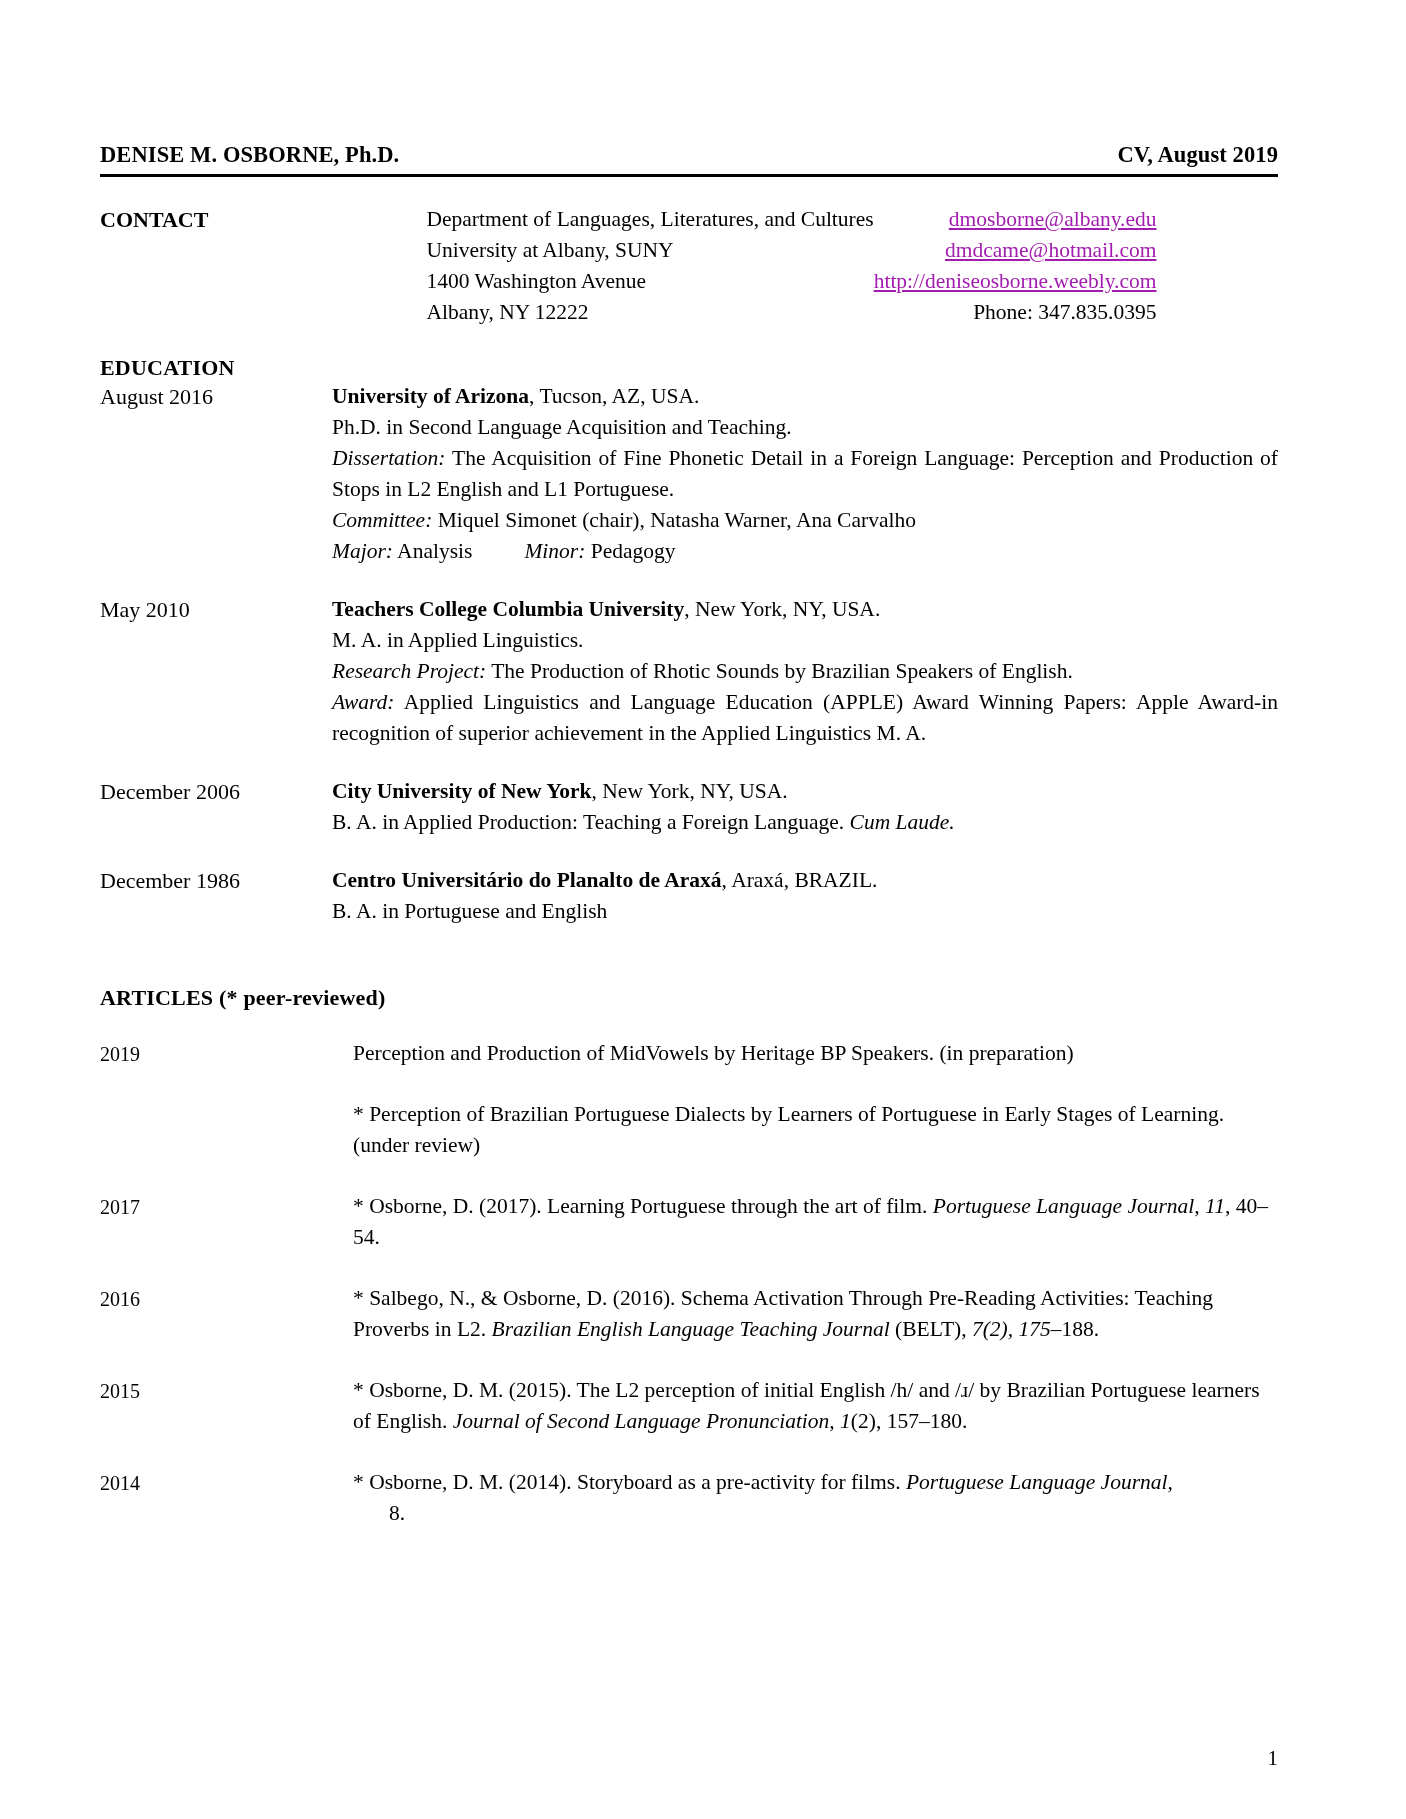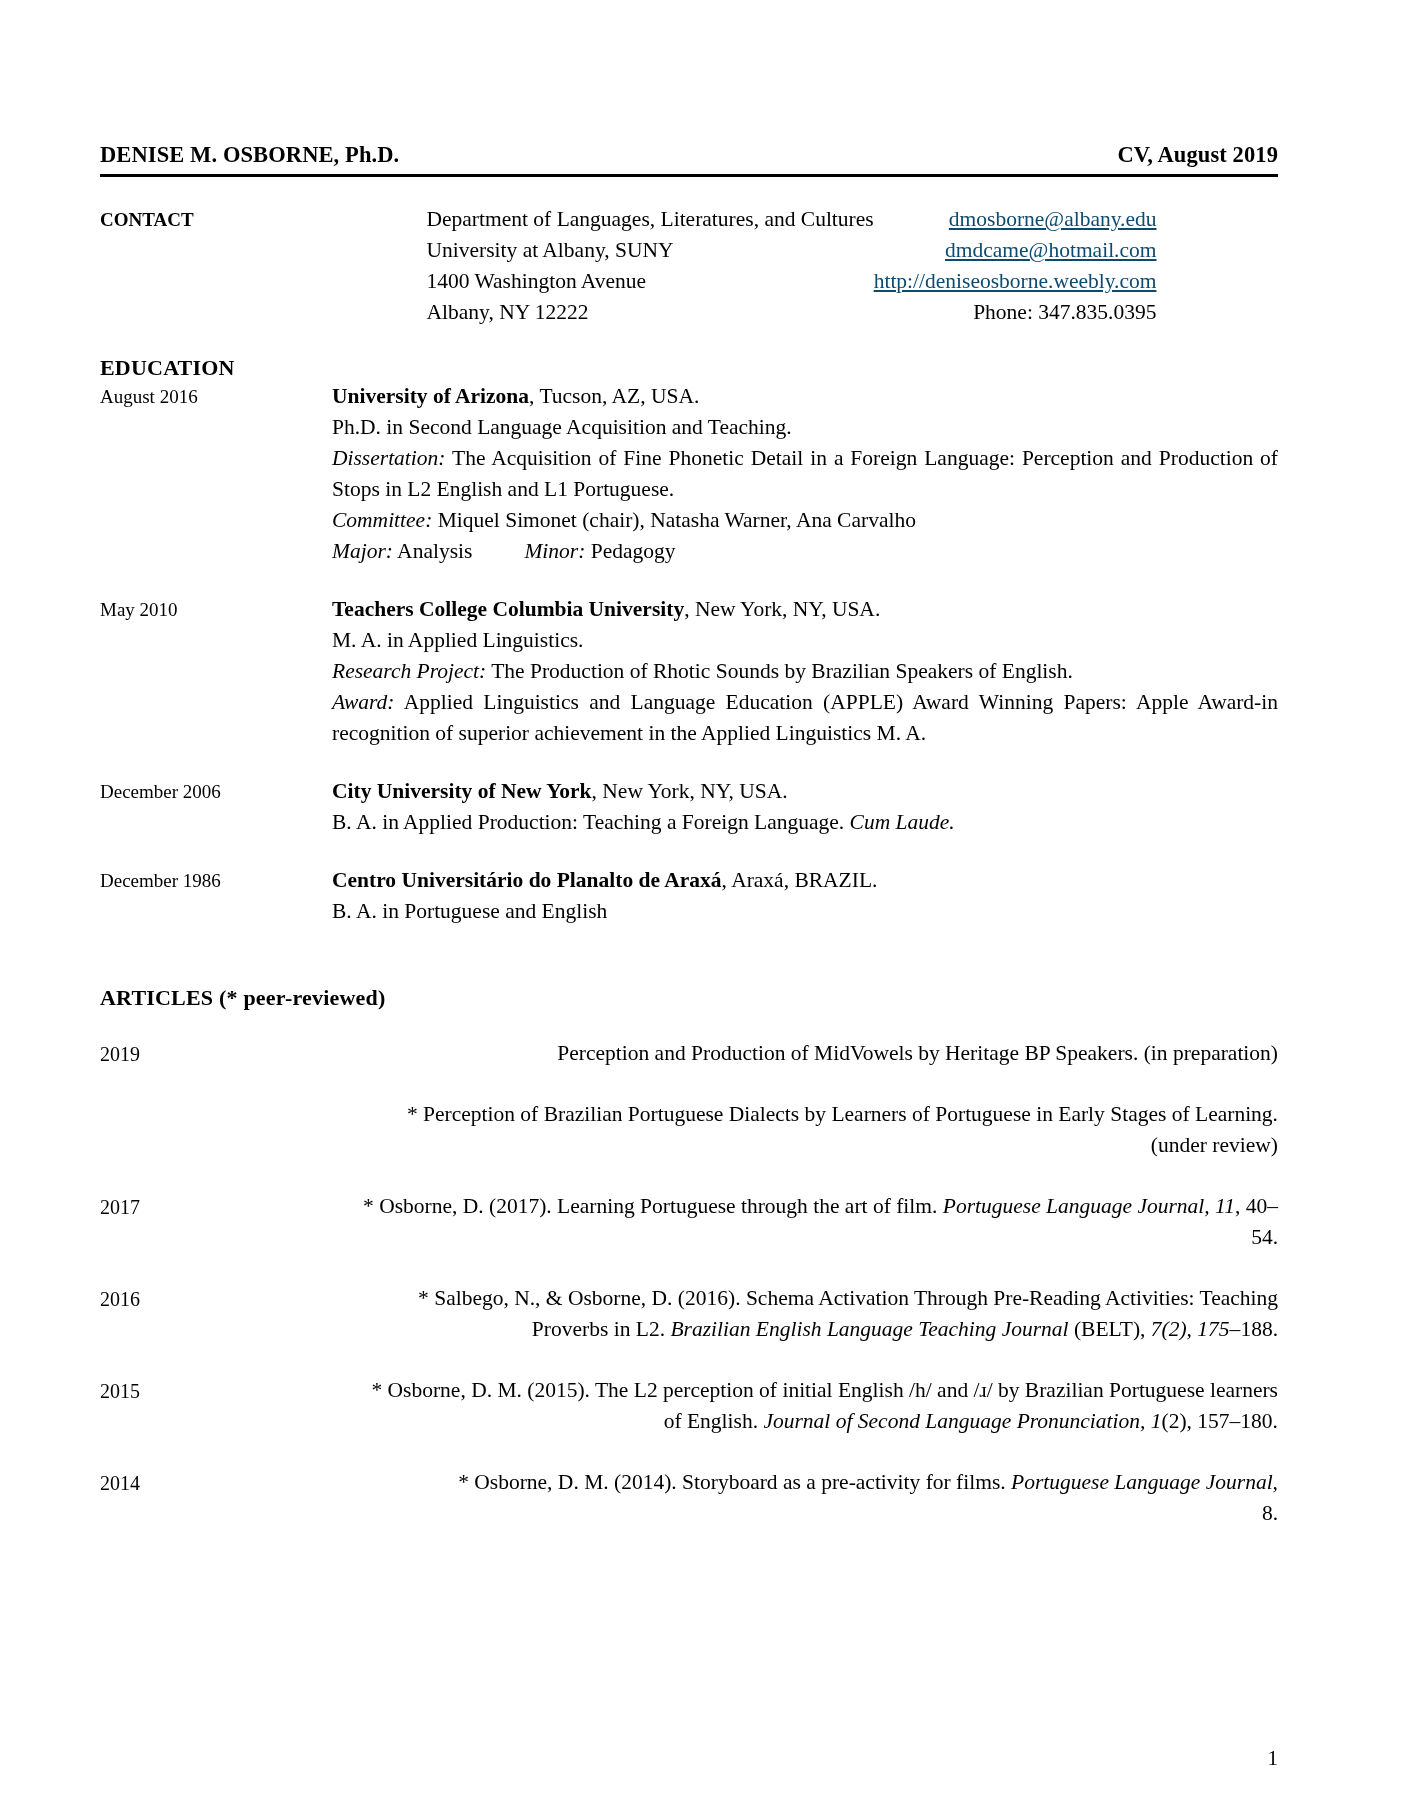--- a/index.html
+++ b/index.html
@@ -36,21 +36,21 @@
     margin-bottom: 0;
   }
   
   .row {
     display: flex;
     align-items: flex-start;
   }
   .col-left {
     width: 205px;
     flex: 0 0 205px;
-    font-size: 19px;
+    font-size: 22px;
     line-height: 31px;
   }
   .col-left.heading {
     font-weight: bold;
   }
   .col-right {
     flex: 1 1 auto;
     font-size: 21.5px;
     line-height: 31px;
     text-align: justify;
@@ -66,21 +66,21 @@
   .contact-left {
     font-size: 21.5px;
     line-height: 31px;
   }
   .contact-right {
     font-size: 21.5px;
     line-height: 31px;
     text-align: right;
   }
   .link {
-    color: #0c4a6e;
+    color: #a21caf;
     display: block;
   }
   .plain {
     color: #000;
     display: block;
   }
   .section-title {
     font-weight: bold;
     font-size: 22px;
     letter-spacing: 0.2px;
@@ -99,21 +99,21 @@
     width: 205px;
     flex: 0 0 205px;
     font-size: 20px;
     line-height: 29px;
     padding-top: 2px;
   }
   .art-body {
     flex: 1 1 auto;
     font-size: 21.5px;
     line-height: 31px;
-    text-align: right;
+    text-align: left;
   }
   .art-body p { margin: 0 0 30px 0; }
   .art-body p:last-child { margin-bottom: 0; }
   .hang8 { display: block; padding-left: 36px; }
   .page-number {
     position: absolute;
     right: 128px;
     bottom: 48px;
     font-size: 21px;
   }

